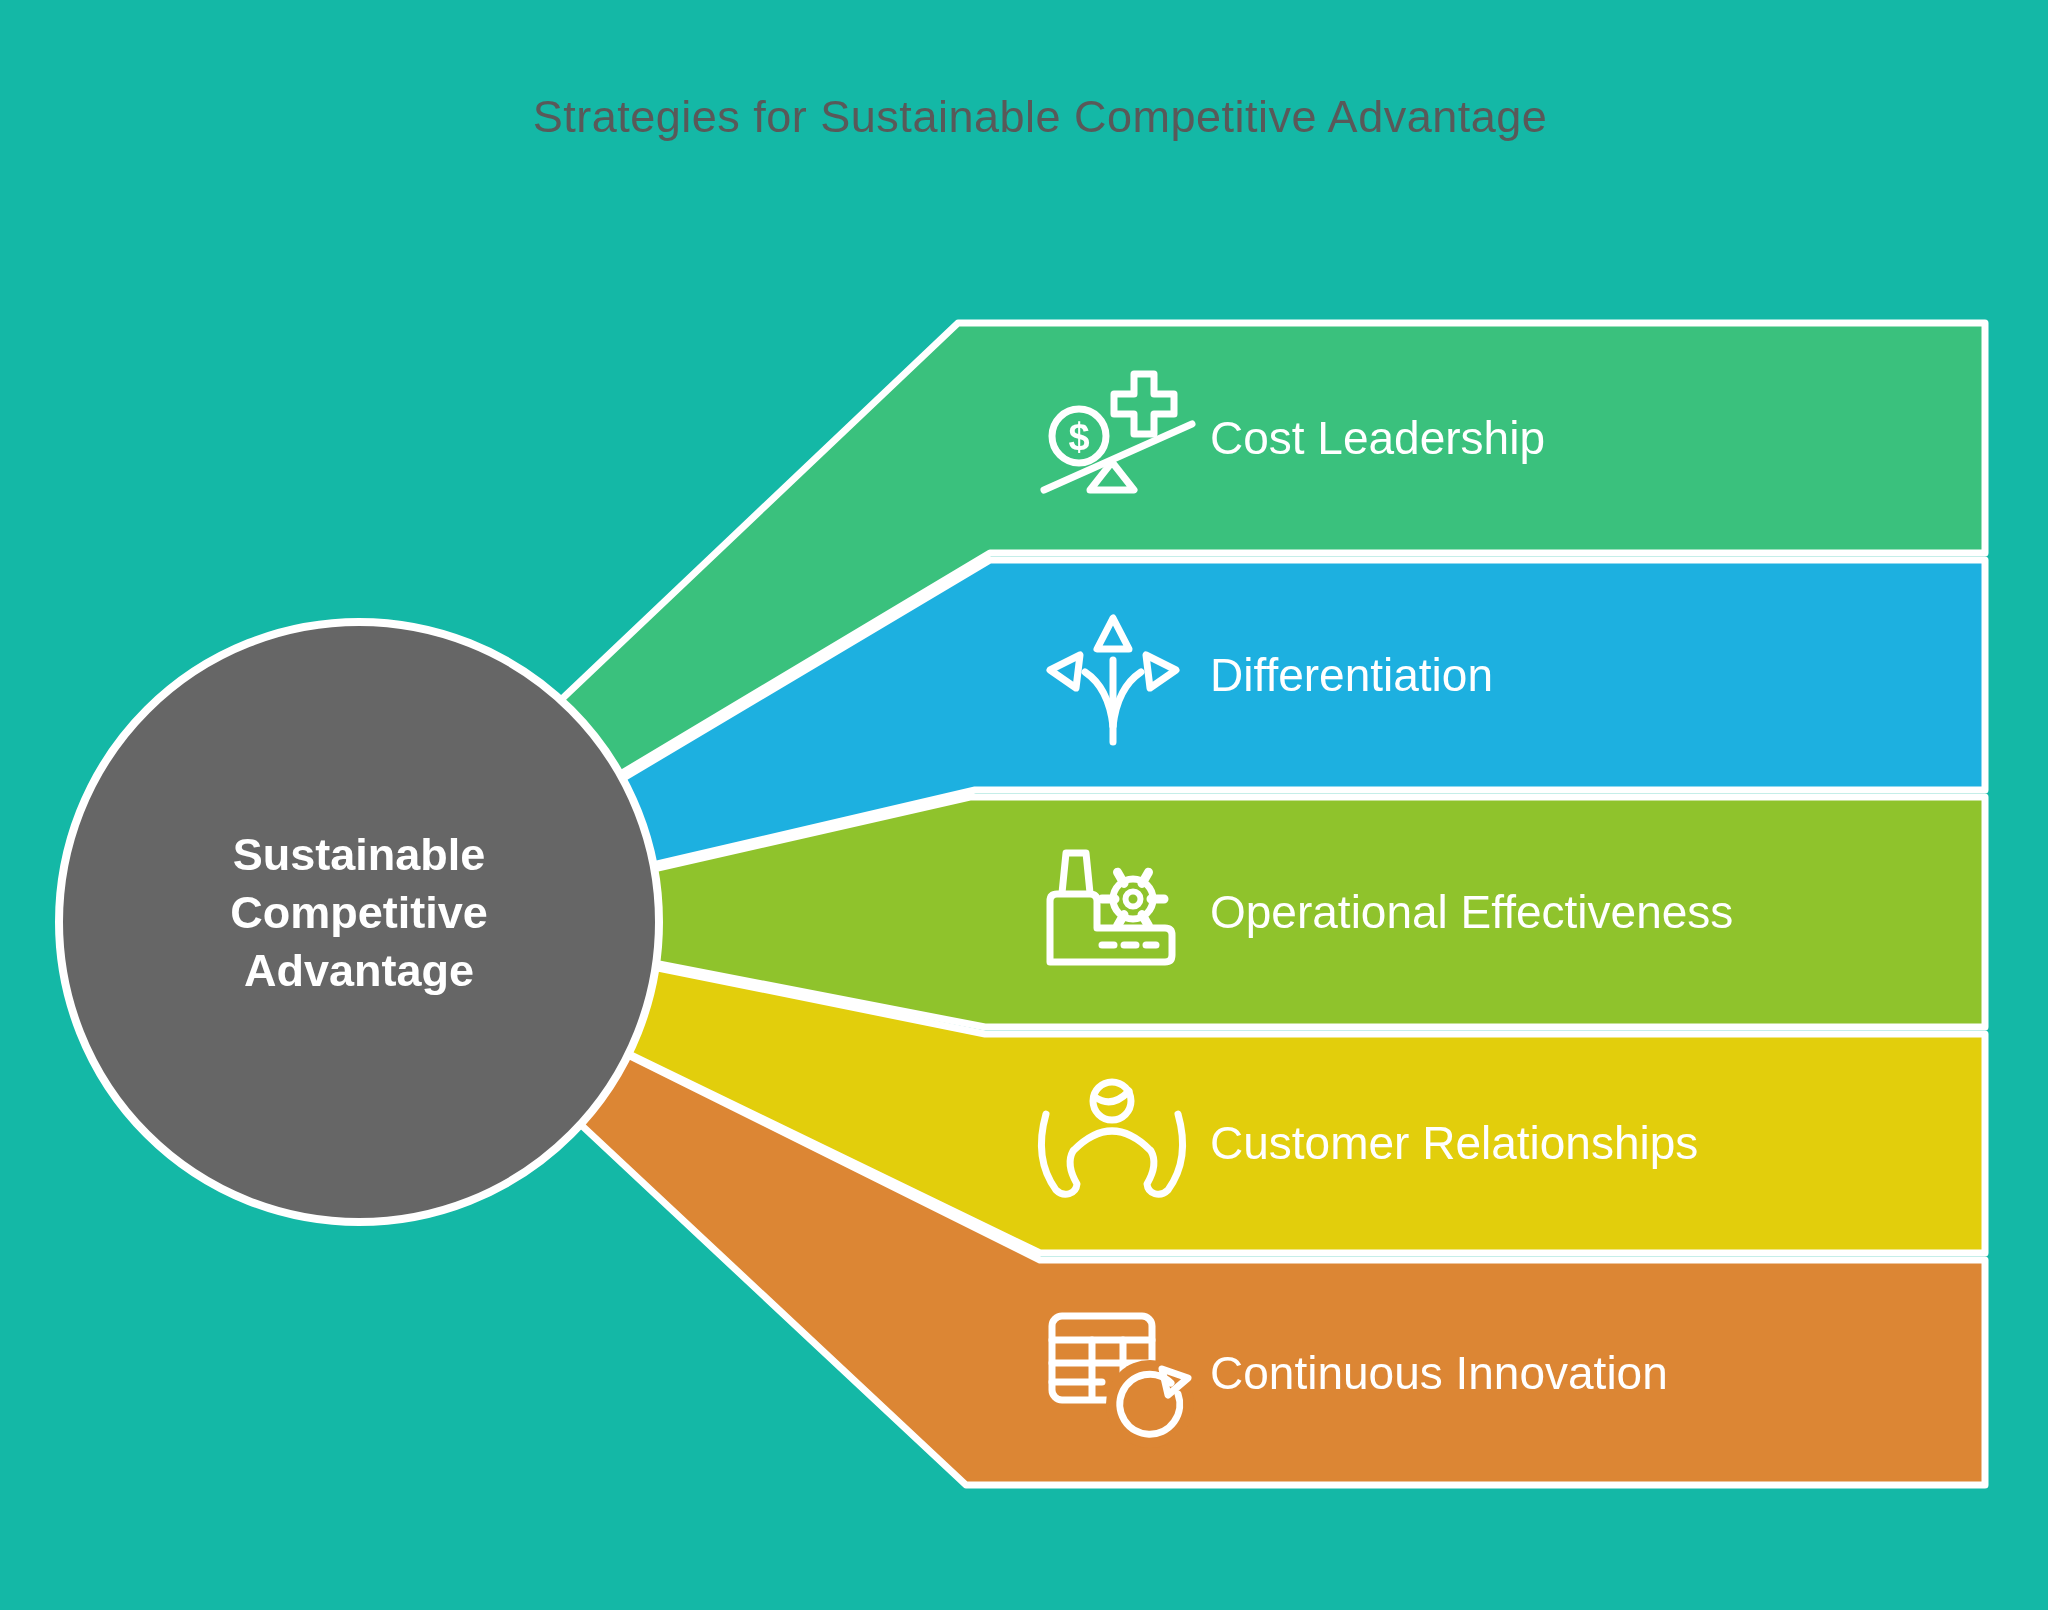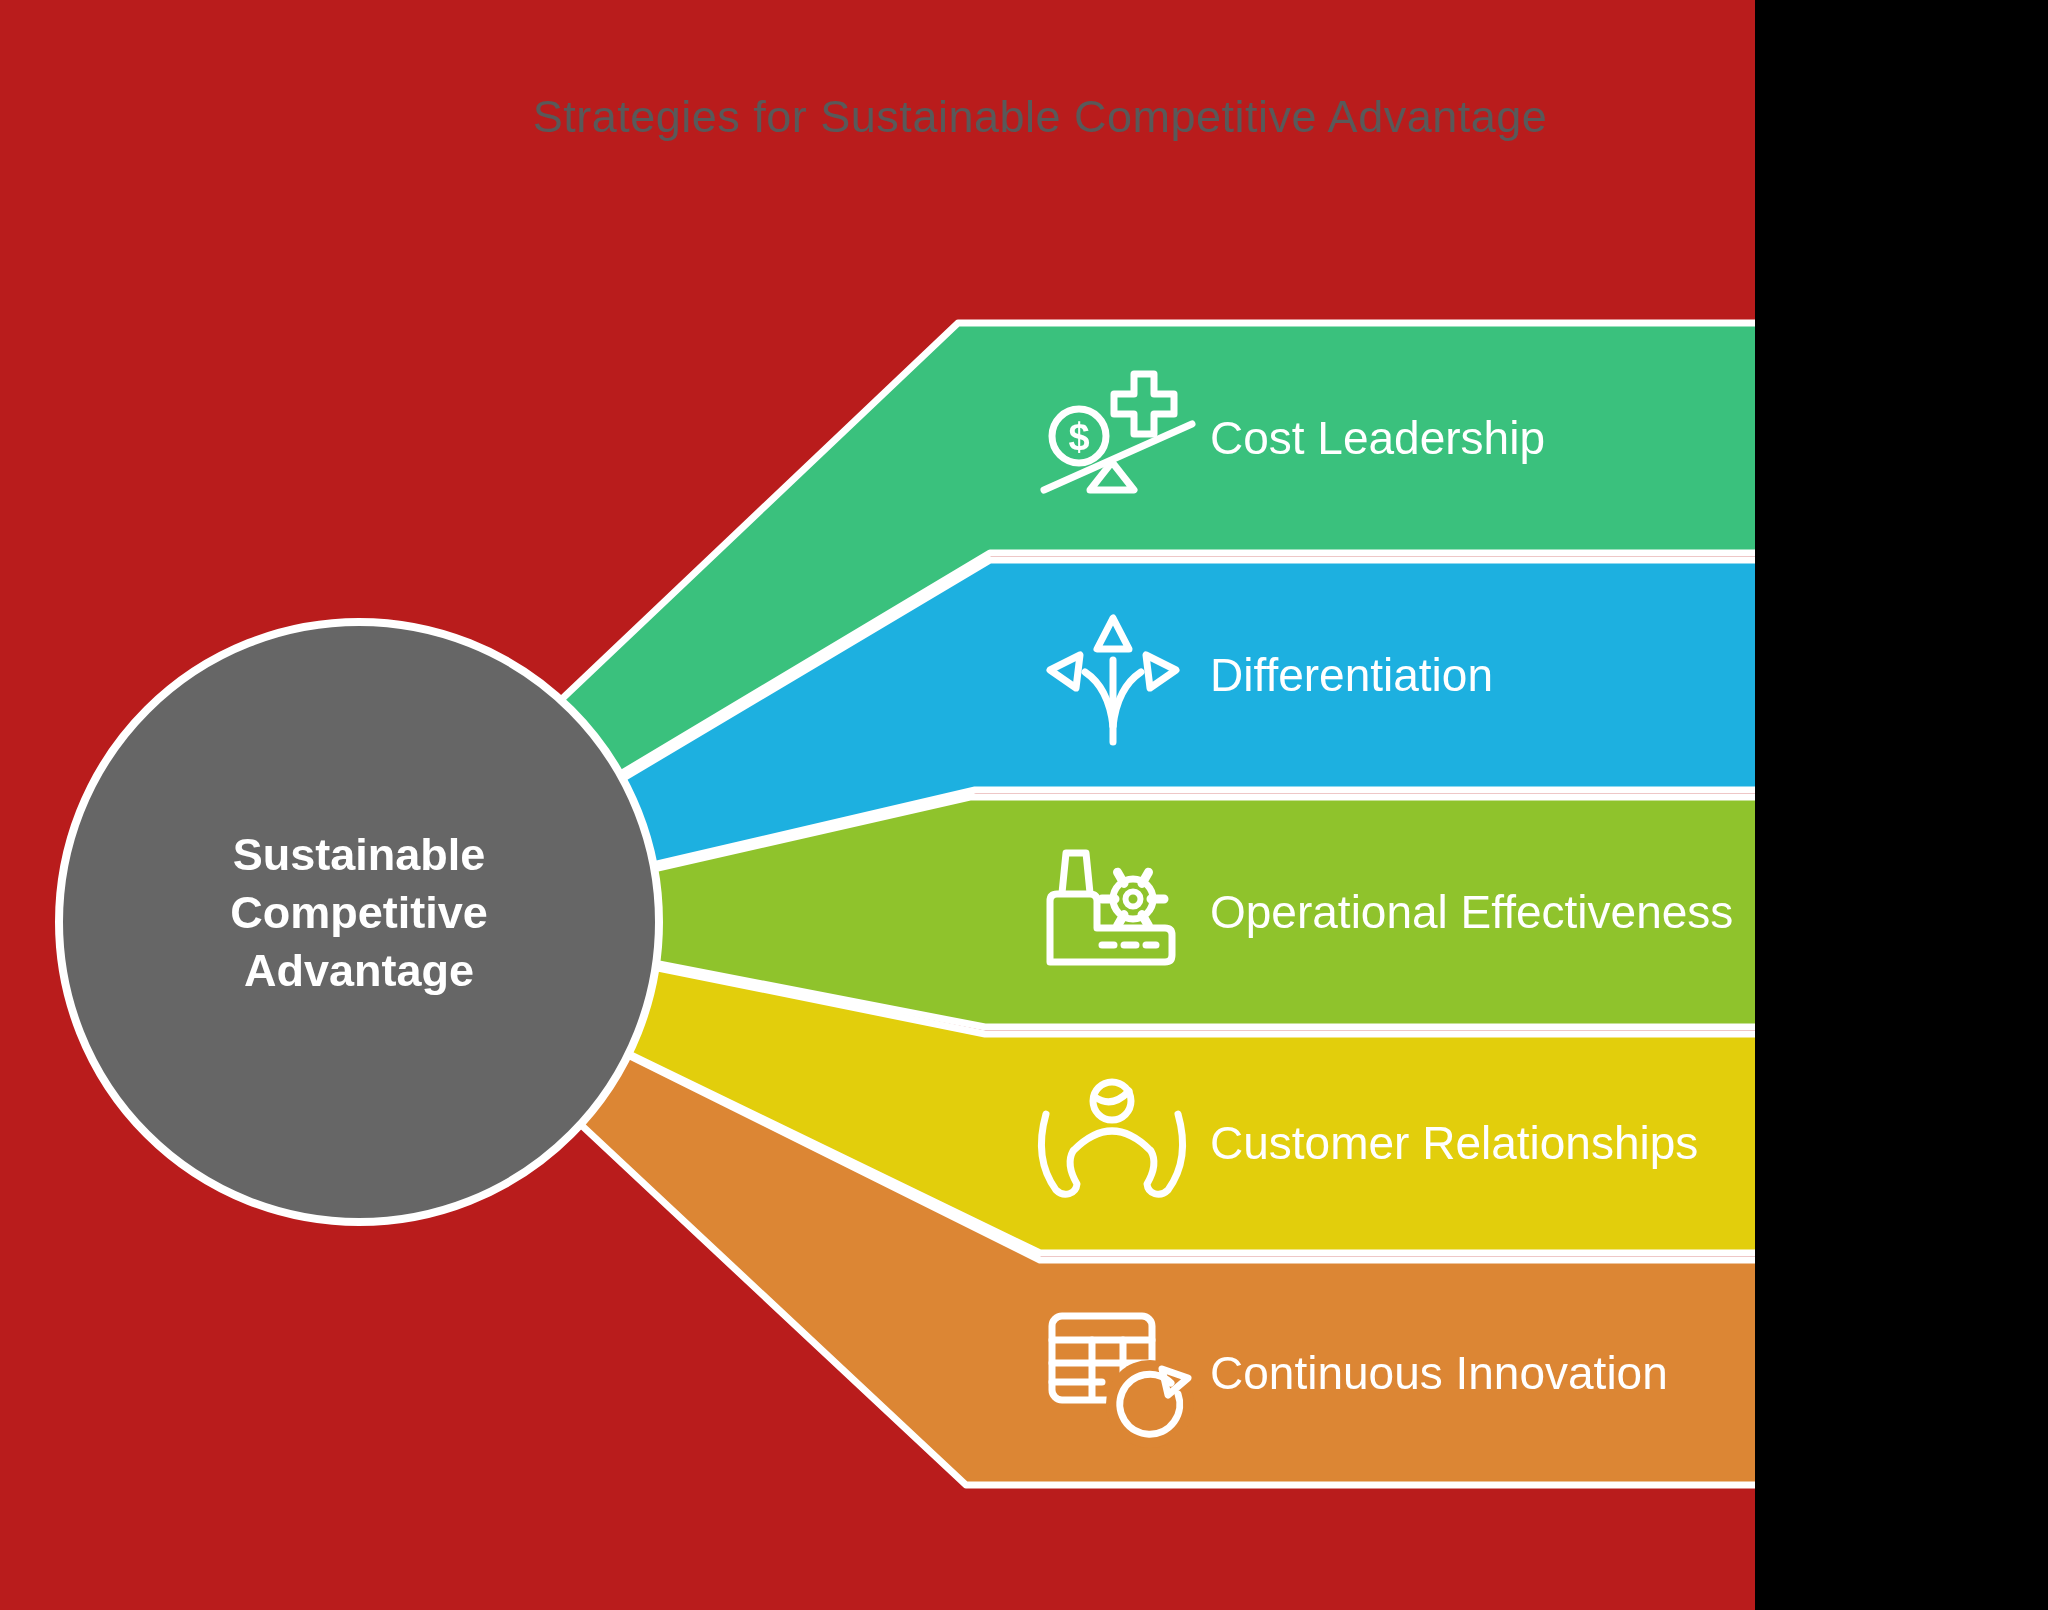--- a/index.html
+++ b/index.html
@@ -3,23 +3,23 @@
 <meta charset="utf-8">
 <style>
   html, body {
     margin: 0;
     padding: 0;
     background: #000000;
     font-family: "Liberation Sans", sans-serif;
   }
   .stage {
     position: relative;
-    width: 1755px;
+    width: 2048px;
     height: 1610px;
-    background: #b91c1c;
+    background: #14b8a6;
     overflow: hidden;
   }
   svg { display: block; }
   text { font-family: "Liberation Sans", sans-serif; }
   .title-text { font-size: 45px; font-weight: 500; letter-spacing: 0.5px; }
   .band-label { font-size: 46px; font-weight: 400; fill: #ffffff; }
   .circle-label { font-size: 45px; font-weight: 700; fill: #ffffff; }
   .dollar { font-size: 38px; font-weight: 700; fill: #ffffff; }
   .icon-stroke { stroke: #ffffff; stroke-width: 7; fill: none; stroke-linecap: round; stroke-linejoin: round; }
   .band-shape { stroke: #ffffff; stroke-width: 7; stroke-linejoin: round; }

